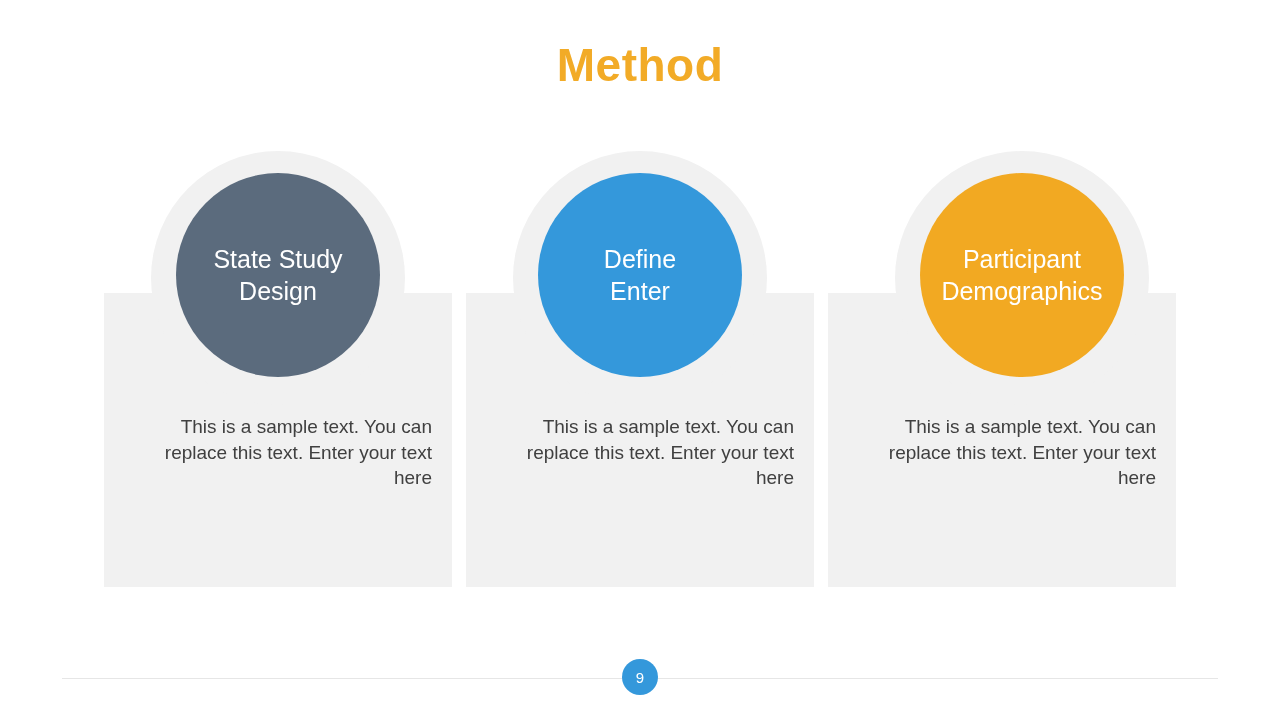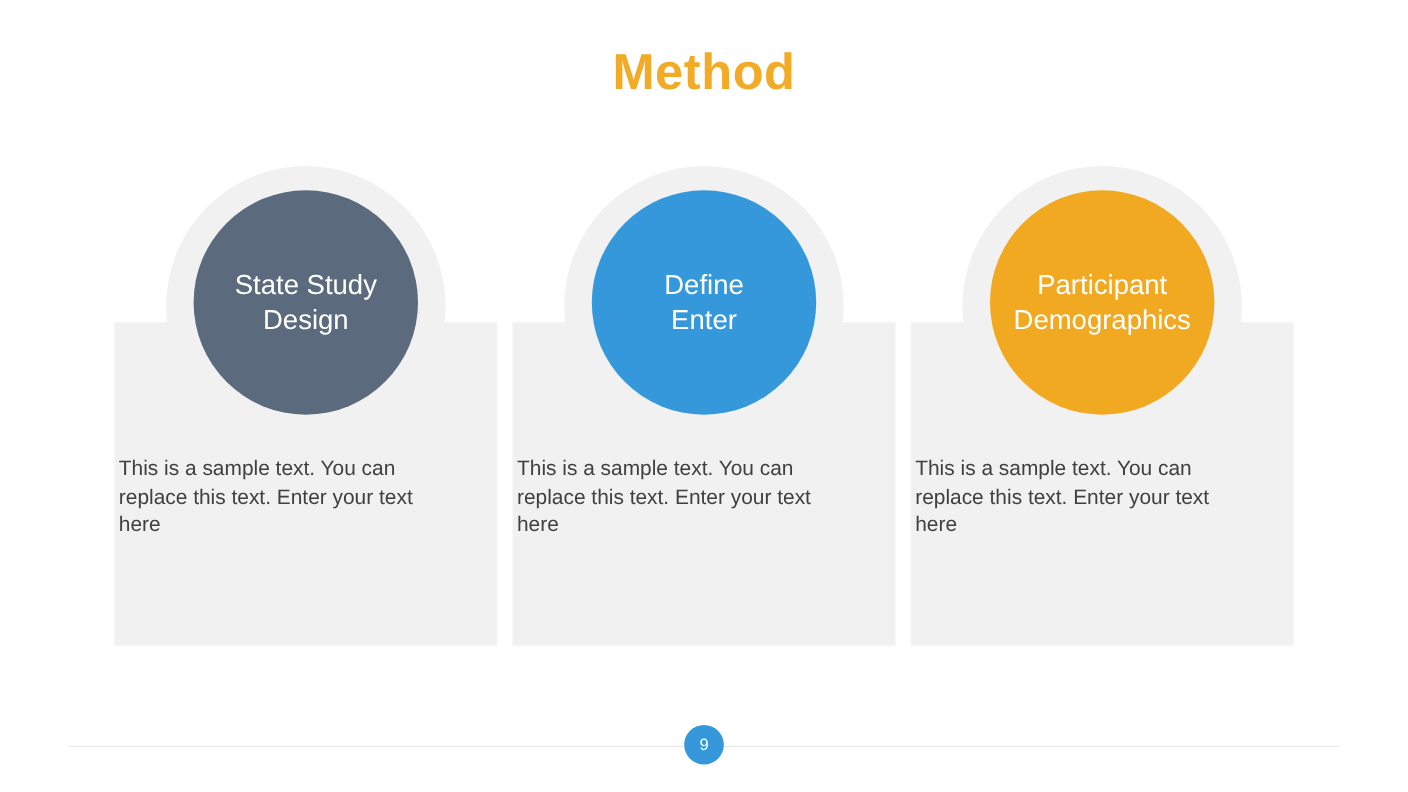--- a/index.html
+++ b/index.html
@@ -46,21 +46,21 @@
   }
 
   .column {
     position: absolute;
     top: 0;
     width: 348px;
     height: 436px;
   }
   .column.col-0 { left: 0px; }
   .column.col-1 { left: 362px; }
-  .column.col-2 { left: 724px; }
+  .column.col-2 { left: 724px; padding-left: 40px; }
 
   
   .card-panel {
     position: absolute;
     left: 0;
     top: 142px;
     width: 348px;
     height: 294px;
     background: #F1F1F1;
   }
@@ -97,24 +97,24 @@
     line-height: 32px;
     text-align: center;
     font-weight: normal;
     white-space: pre-line;
     width: 240px;
   }
 
   
   .card-body {
     position: absolute;
-    left: 4px;
+    left: 20px;
     top: 263px;
     width: 308px;
-    text-align: left;
+    text-align: right;
     font-size: 19px;
     line-height: 25.5px;
     color: #404040;
   }
 
   
   .footer-rule {
     position: absolute;
     left: 62px;
     top: 678px;

